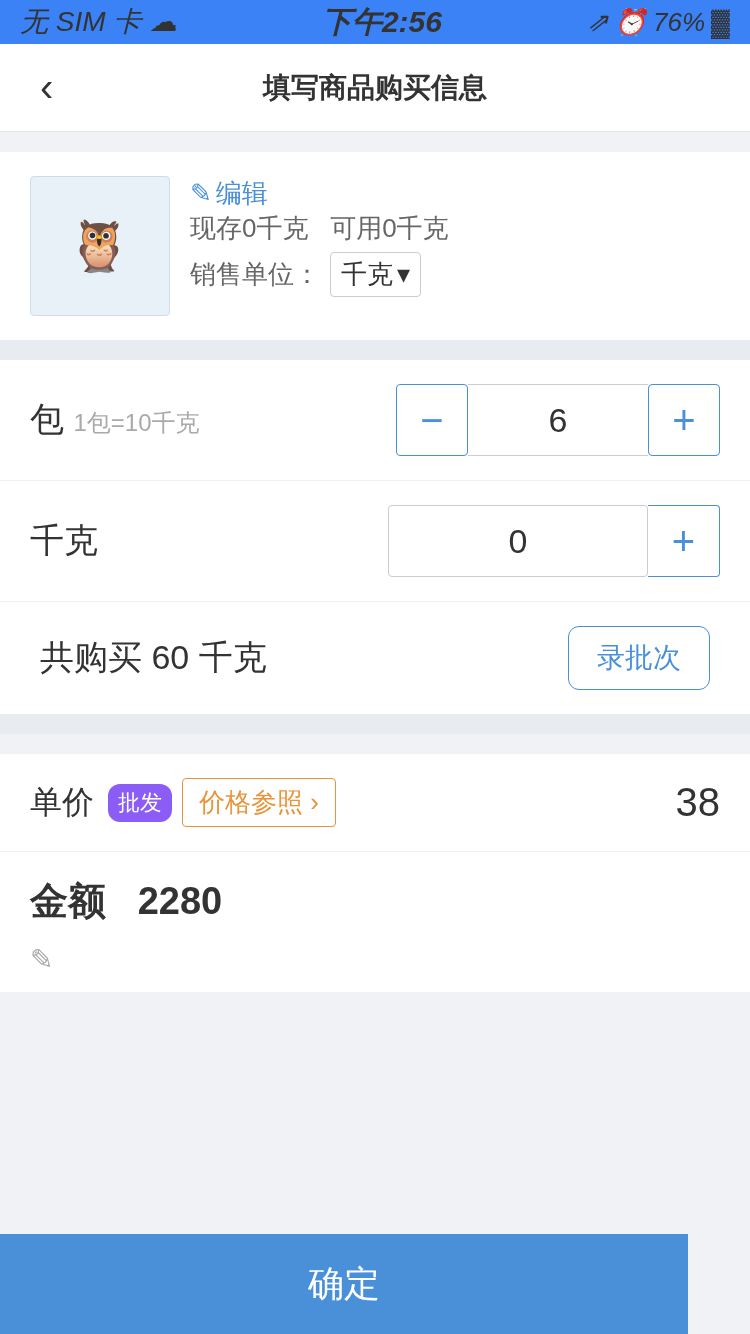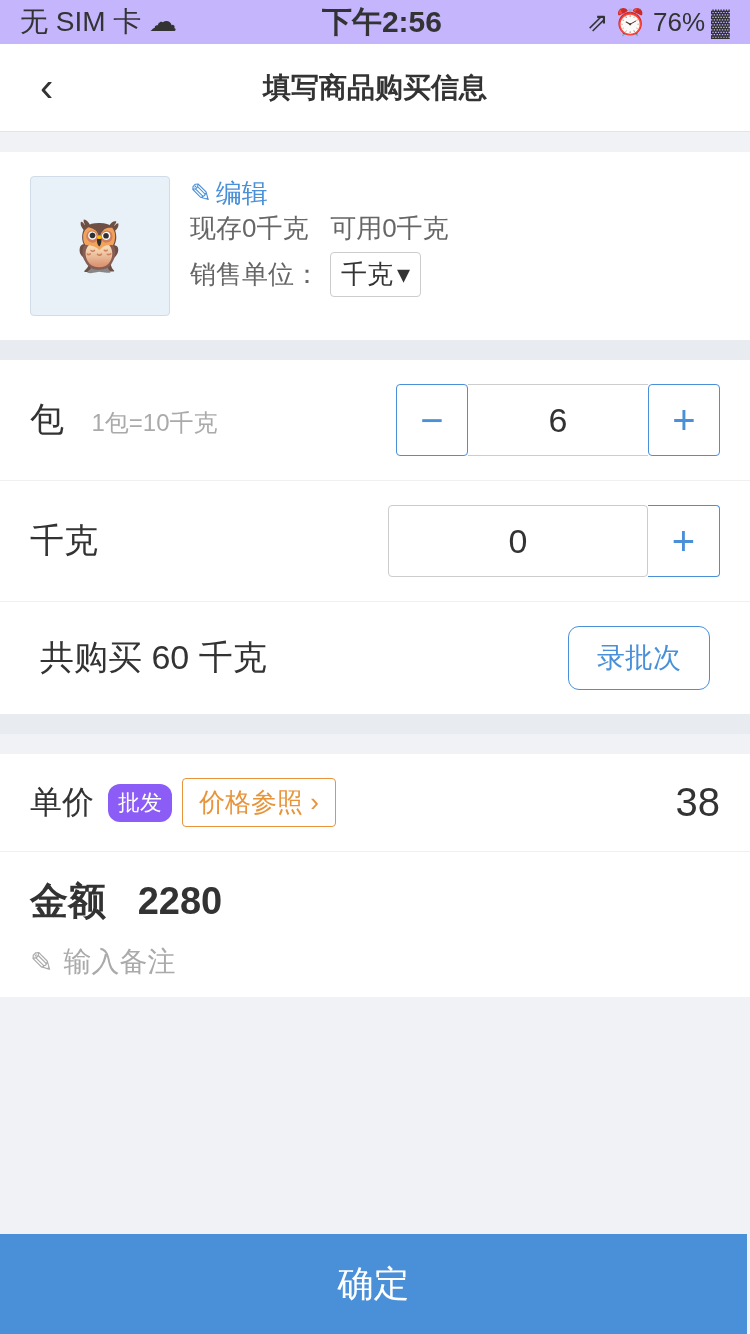--- a/index.html
+++ b/index.html
@@ -9,27 +9,28 @@
       min-height: 1334px;
       font-family: -apple-system, "PingFang SC", "Helvetica Neue", sans-serif;
       background: #f0f2f5;
       font-size: 32px;
       color: #333;
     }
 
     
     .status-bar {
       height: 44px;
-      background: #c4b5fd;
+      background: #3b82f6;
       display: flex;
       align-items: center;
       justify-content: space-between;
       padding: 0 20px;
       font-size: 28px;
       font-weight: 500;
+      font-style: italic;
     }
     .status-left { display: flex; align-items: center; gap: 8px; }
     .status-center { font-size: 30px; font-weight: 600; }
     .status-right { display: flex; align-items: center; gap: 6px; font-size: 26px; }
 
     
     .nav-bar {
       height: 88px;
       background: #fff;
       display: flex;
@@ -133,21 +134,21 @@
       border-bottom: 1px solid #f0f0f0;
     }
     .input-label {
       flex: 1;
       font-size: 34px;
       color: #333;
     }
     .input-hint {
       font-size: 24px;
       color: #aaa;
-      margin-left: 18px;
+      margin-left: 0;
     }
     .quantity-control {
       display: flex;
       align-items: center;
       gap: 0;
     }
     .qty-btn {
       width: 72px;
       height: 72px;
       border: 1px solid #4a90d9;
@@ -273,21 +274,21 @@
       background: #f0f2f5;
       flex: 1;
       min-height: 300px;
     }
 
     
     .confirm-btn {
       position: fixed;
       bottom: 0;
       left: 0;
-      width: 747px;
+      width: 688px;
       height: 100px;
       background: #4a90d9;
       color: #fff;
       font-size: 36px;
       border: none;
       cursor: pointer;
       display: flex;
       align-items: center;
       justify-content: center;
       font-weight: 500;
@@ -388,20 +389,19 @@
   </div>
 
   <div class="amount-section">
     <div class="amount-row">
       <span>金额</span>
       &nbsp;
       <span>2280</span>
     </div>
     <div class="note-row">
       <span class="pencil-icon">✎</span>
-      <span>输入备注</span>
     </div>
   </div>
 
   <div class="content-area" style="height: 360px;"></div>
 </div>
 
 <button class="confirm-btn">确定</button>
 
 </body></html>

